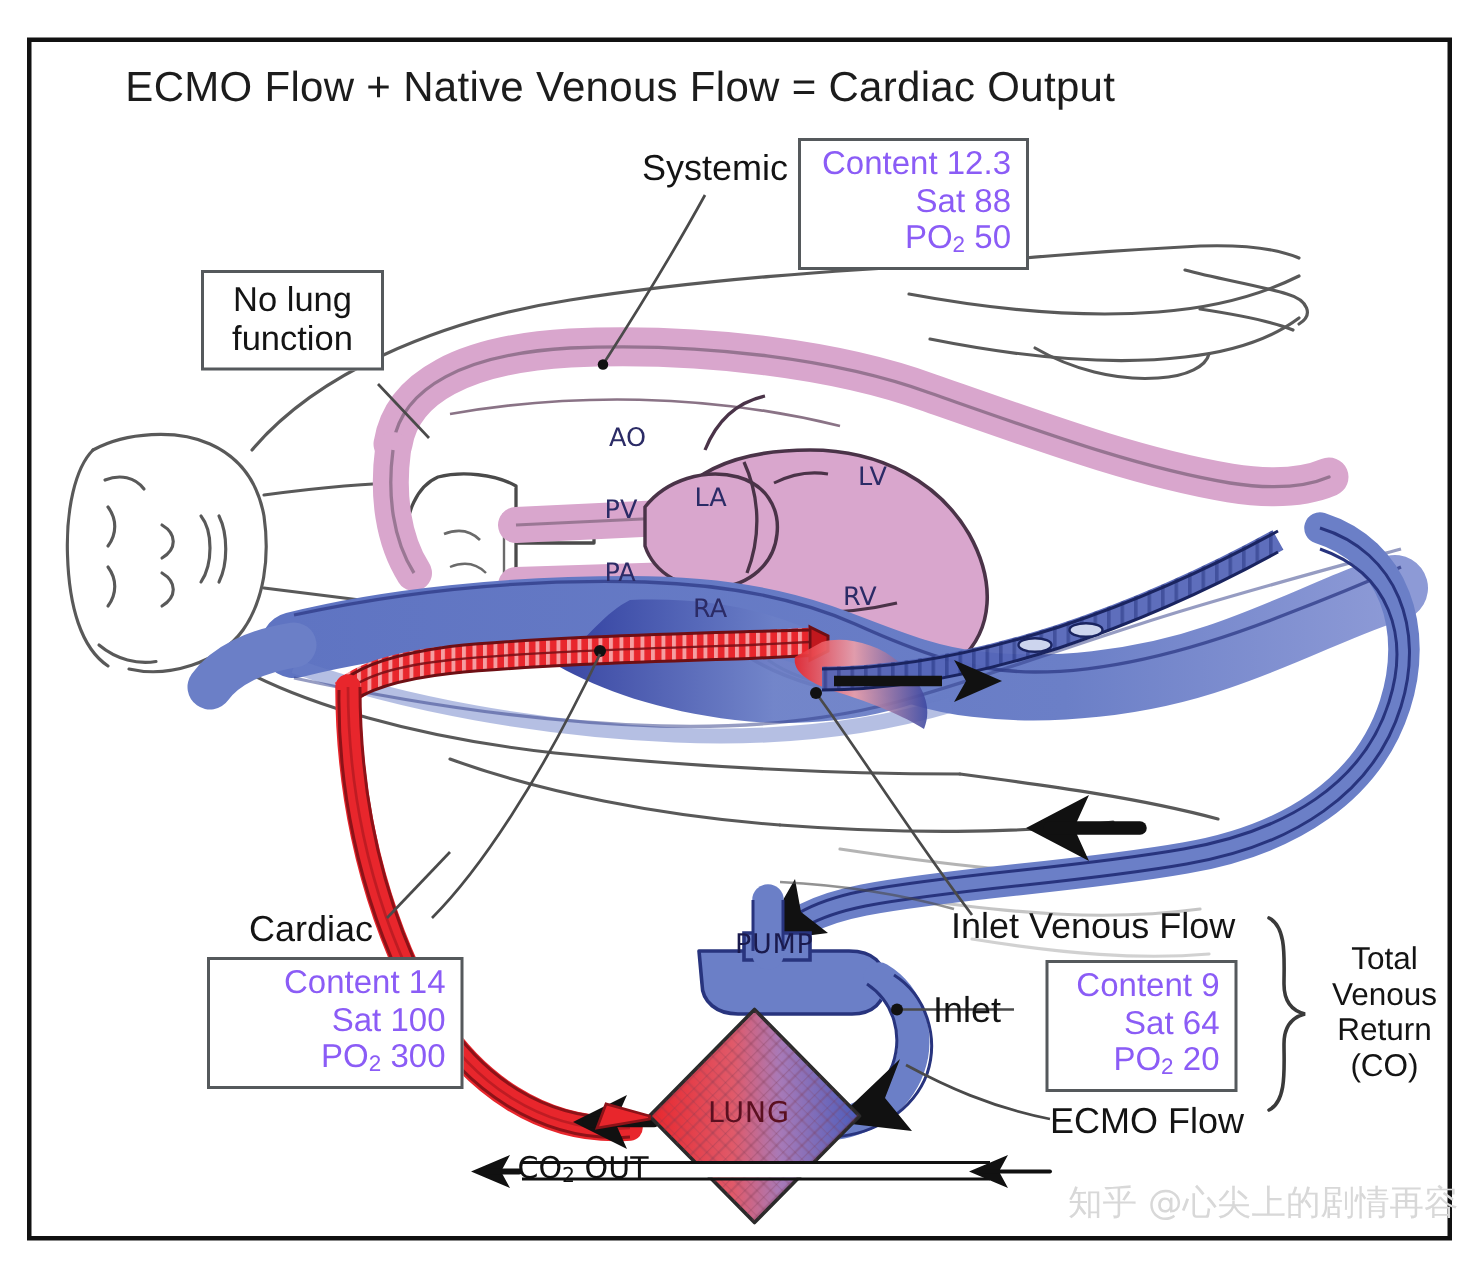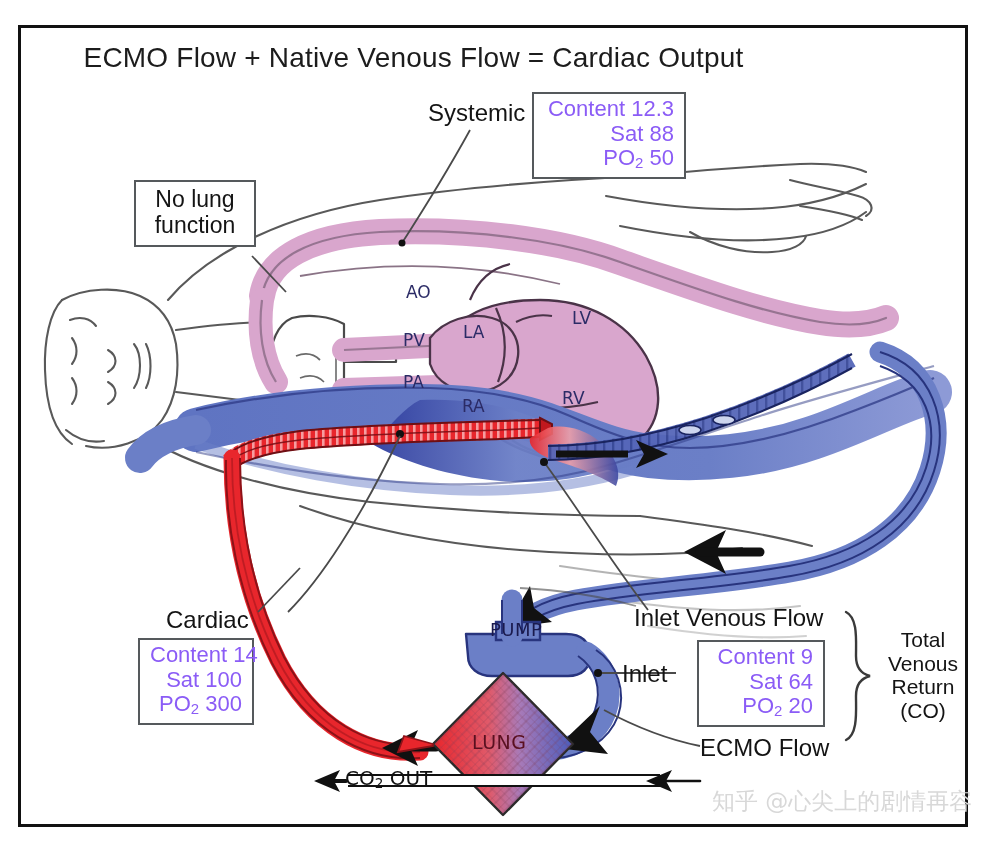--- a/index.html
+++ b/index.html
@@ -347,21 +347,21 @@
 
   <div class="anat" style="left:406px;top:282px;">AO</div>
   <div class="anat" style="left:403px;top:330px;">PV</div>
   <div class="anat" style="left:403px;top:372px;">PA</div>
   <div class="anat" style="left:463px;top:322px;">LA</div>
   <div class="anat" style="left:543px;top:308px;margin-left:29px;">LV</div>
   <div class="anat" style="left:562px;top:388px;">RV</div>
   <div class="anat" style="left:462px;top:396px;">RA</div>
 
   <div class="lbl" style="left:166px;top:606px;">Cardiac</div>
-  <div class="databox" style="left:138px;top:638px;width:116px;">
+  <div class="databox" style="left:138px;top:638px;width:171px;">
     <div>
       <span>Content</span>
       <span>14</span>
     </div>
     <div>
       <span>Sat</span>
       <span>100</span>
     </div>
     <div>
       <span>PO</span><sub>2</sub>

